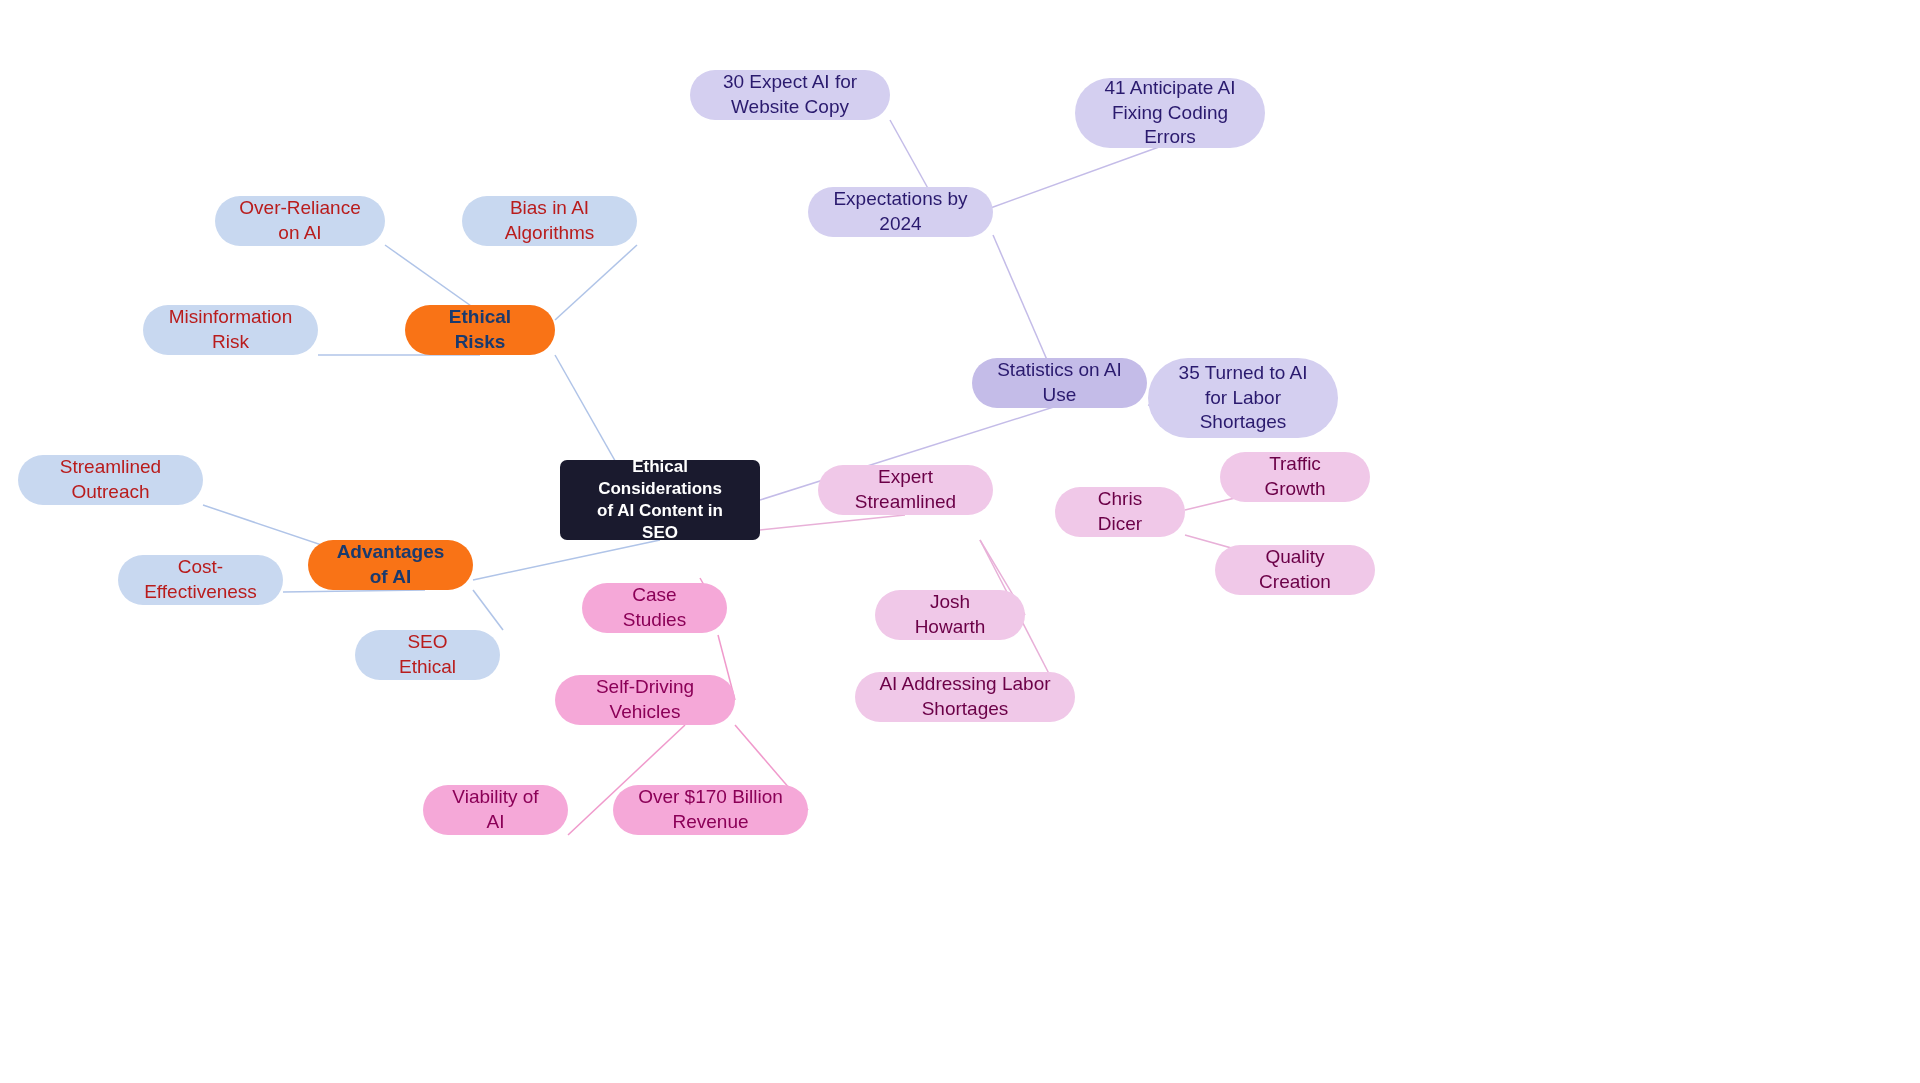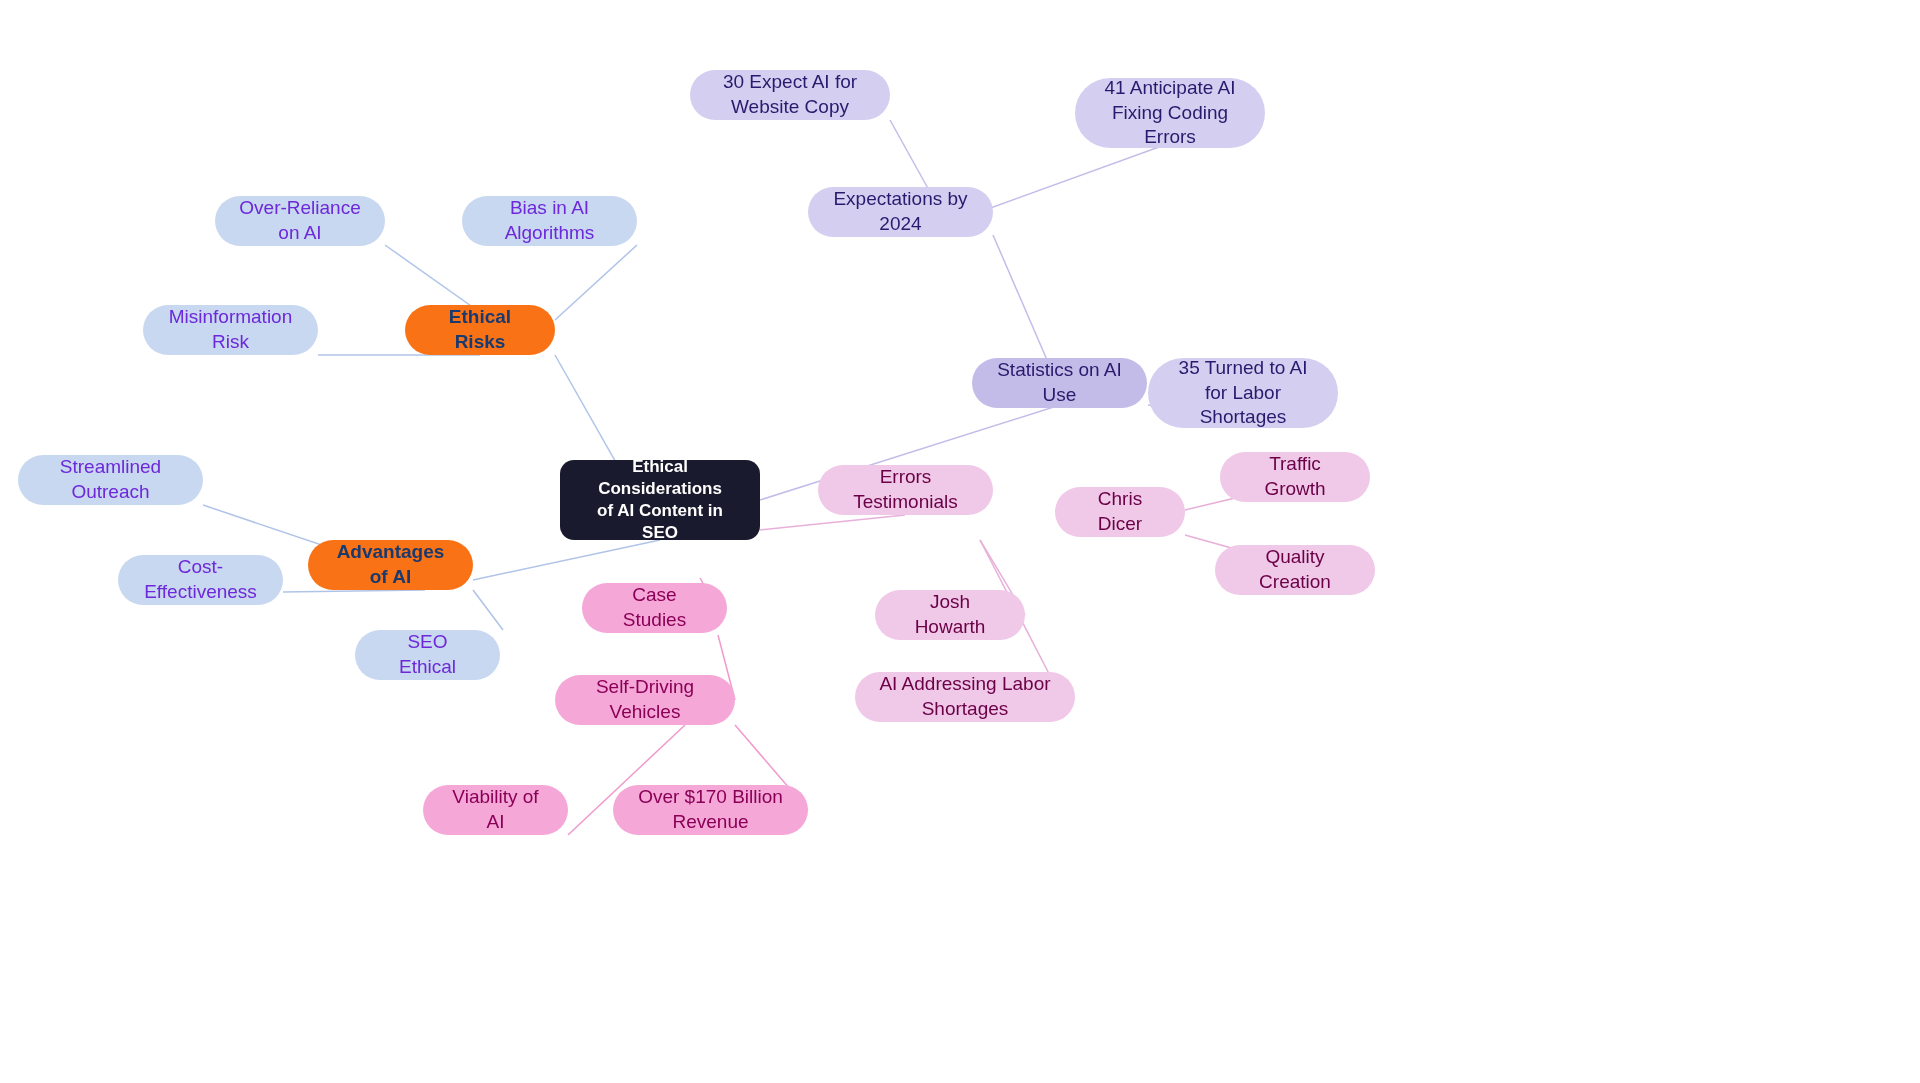--- a/index.html
+++ b/index.html
@@ -31,27 +31,27 @@
       font-size: 19px;
       font-weight: 500;
       cursor: pointer;
       line-height: 1.3;
     }
     .node-center {
       background: #1a1a2e;
       color: #ffffff;
       font-size: 17px;
       font-weight: 600;
-      border-radius: 14px;
+      border-radius: 7px;
       padding: 22px 32px;
       width: 200px;
     }
     .node-blue {
       background: #c8d8f0;
-      color: #6d28d9;
+      color: #b91c1c;
       border: none;
     }
     .node-blue-dark {
       background: #f97316;
       color: #1a3a6e;
       font-weight: bold;
     }
     .node-purple-light {
       background: #d4cff0;
       color: #2a1a6e;
@@ -151,21 +151,21 @@
 </div>
 
 <div class="node node-purple-light" style="left: 690px; top: 70px; width: 200px; height: 50px;">
   <span>30 Expect AI for Website Copy</span>
 </div>
 
 <div class="node node-purple-light" style="left: 1075px; top: 78px; width: 190px; height: 70px;">
   <span>41 Anticipate AI Fixing Coding Errors</span>
 </div>
 
-<div class="node node-purple-light" style="left: 1148px; top: 358px; width: 190px; height: 70px; justify-content: flex-end;">
+<div class="node node-purple-light" style="left: 1148px; top: 358px; width: 190px; height: 80px; justify-content: flex-end;">
   <span>35 Turned to AI for Labor Shortages</span>
 </div>
 
 <div class="node node-blue-dark" style="left: 308px; top: 540px; width: 165px; height: 50px;">
   <span>Advantages of AI</span>
 </div>
 
 <div class="node node-blue" style="left: 18px; top: 455px; width: 185px; height: 50px;">
   <span>Streamlined Outreach</span>
 </div>
@@ -188,21 +188,21 @@
 
 <div class="node node-pink" style="left: 423px; top: 785px; width: 145px; height: 50px;">
   <span>Viability of AI</span>
 </div>
 
 <div class="node node-pink" style="left: 613px; top: 785px; width: 195px; height: 50px;">
   <span>Over $170 Billion Revenue</span>
 </div>
 
 <div class="node node-pink-light" style="left: 818px; top: 465px; width: 175px; height: 50px;">
-  <span>Errors Testimonials</span>
+  <span>Expert Streamlined</span>
 </div>
 
 <div class="node node-pink-light" style="left: 1055px; top: 487px; width: 130px; height: 50px;">
   <span>Chris Dicer</span>
 </div>
 
 <div class="node node-pink-light" style="left: 875px; top: 590px; width: 150px; height: 50px;">
   <span>Josh Howarth</span>
 </div>
 

